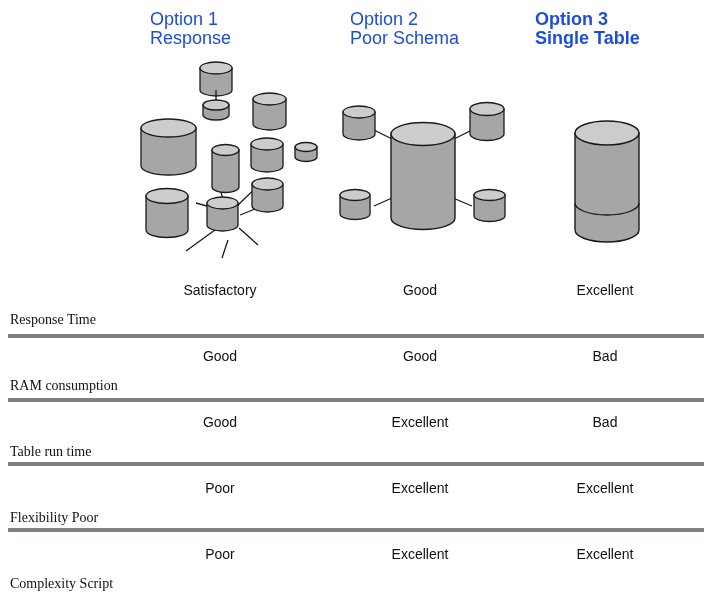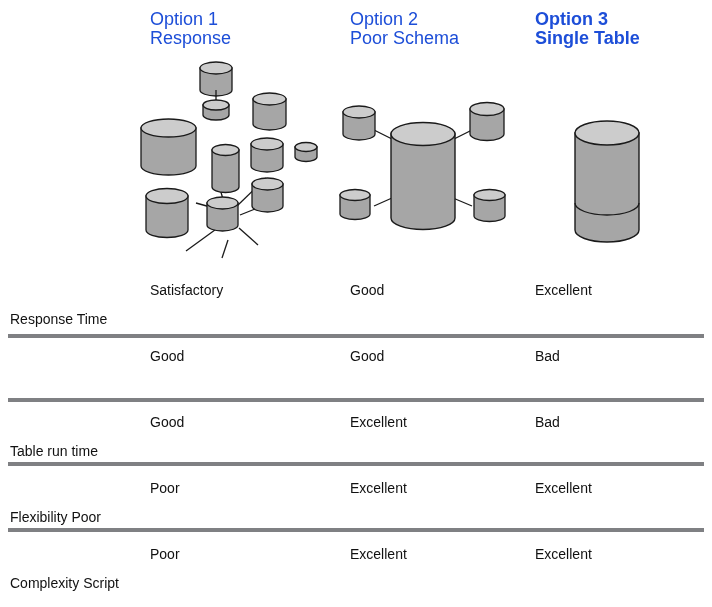--- a/index.html
+++ b/index.html
@@ -65,25 +65,26 @@
     height: 62px;
   }
   .row-label {
     position: absolute;
     left: 10px;
     bottom: 6px;
     font-size: 14px;
     line-height: 17px;
     color: #111111;
     white-space: nowrap;
+    font-family: Liberation Serif, serif;
   }
   .cell {
     position: absolute;
     top: 9px;
-    text-align: left;
+    text-align: center;
     font-size: 14px;
     line-height: 18px;
     color: #111111;
     white-space: nowrap;
   }
   .cell.c0 { left: 150px; width: 140px; }
   .cell.c1 { left: 350px; width: 140px; }
   .cell.c2 { left: 535px; width: 140px; }
 
   .rule {
@@ -235,20 +236,21 @@
     <div class="cell c1">Good</div>
     <div class="cell c2">Excellent</div>
     <div class="row-label">Response Time</div>
   </div>
   <div class="rule" style="top:62px;"></div>
 
   <div class="row" style="top:66px;">
     <div class="cell c0">Good</div>
     <div class="cell c1">Good</div>
     <div class="cell c2">Bad</div>
+    <div class="row-label">RAM consumption</div>
   </div>
   <div class="rule" style="top:126px;"></div>
 
   <div class="row" style="top:132px;">
     <div class="cell c0">Good</div>
     <div class="cell c1">Excellent</div>
     <div class="cell c2">Bad</div>
     <div class="row-label">Table run time</div>
   </div>
   <div class="rule" style="top:190px;"></div>

